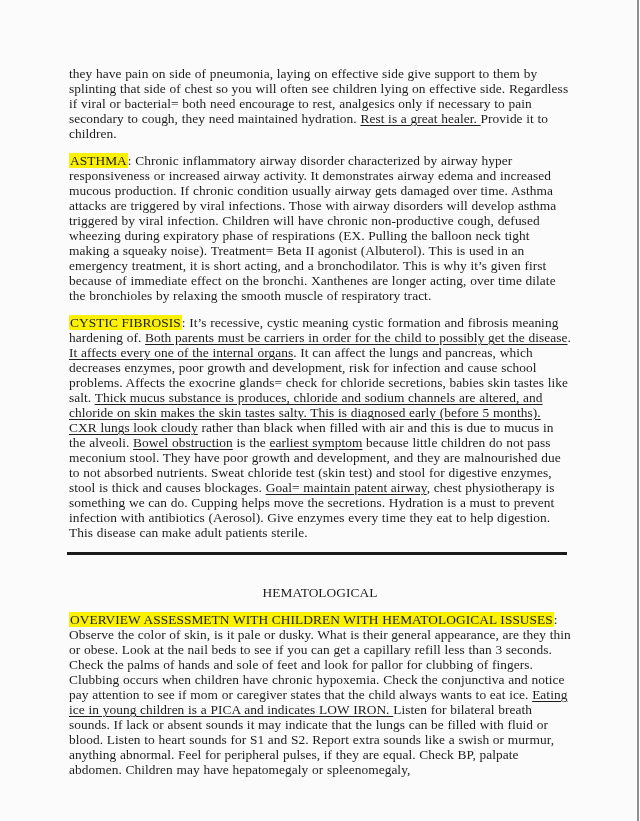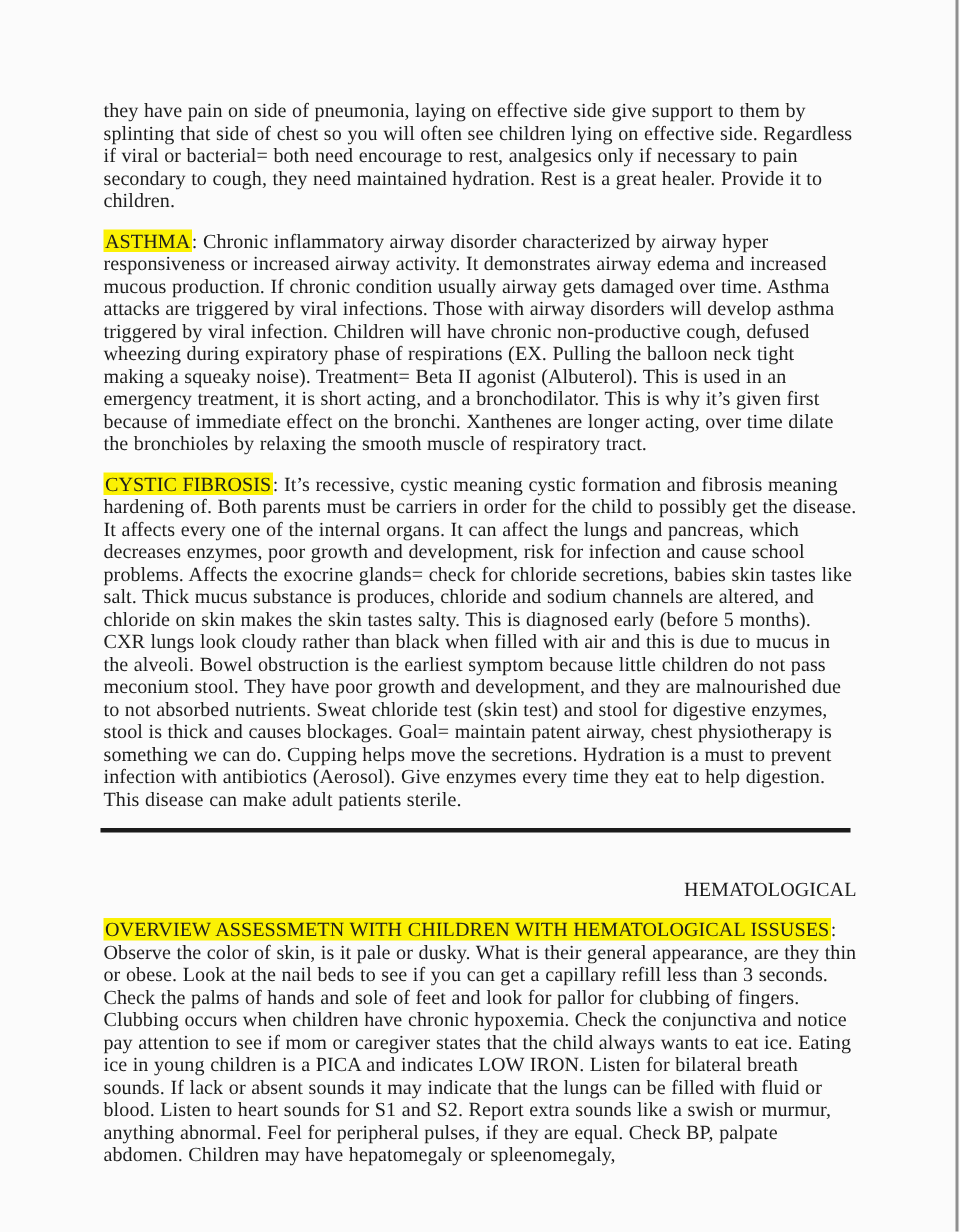--- a/index.html
+++ b/index.html
@@ -28,27 +28,28 @@
     left: 69px;
     top: 66px;
     width: 502px;
   }
   .para {
     margin: 0 0 12px 0;
     text-align: left;
     word-spacing: 0.3px;
   }
   .para.center {
-    text-align: right;
+    text-align: center;
   }
   .hl {
     background: var(--hl-color, #fbf104);
     padding: 0 1px;
   }
   .ul {
+    text-decoration: underline;
     text-decoration-thickness: 1px;
     text-underline-offset: 1.5px;
   }
   .divider {
     height: 0;
     border: 0;
     border-top: 3px solid var(--divider-color, #1b1b1b);
     margin: 8px 0 30px -2px;
     width: 500px;
   }

